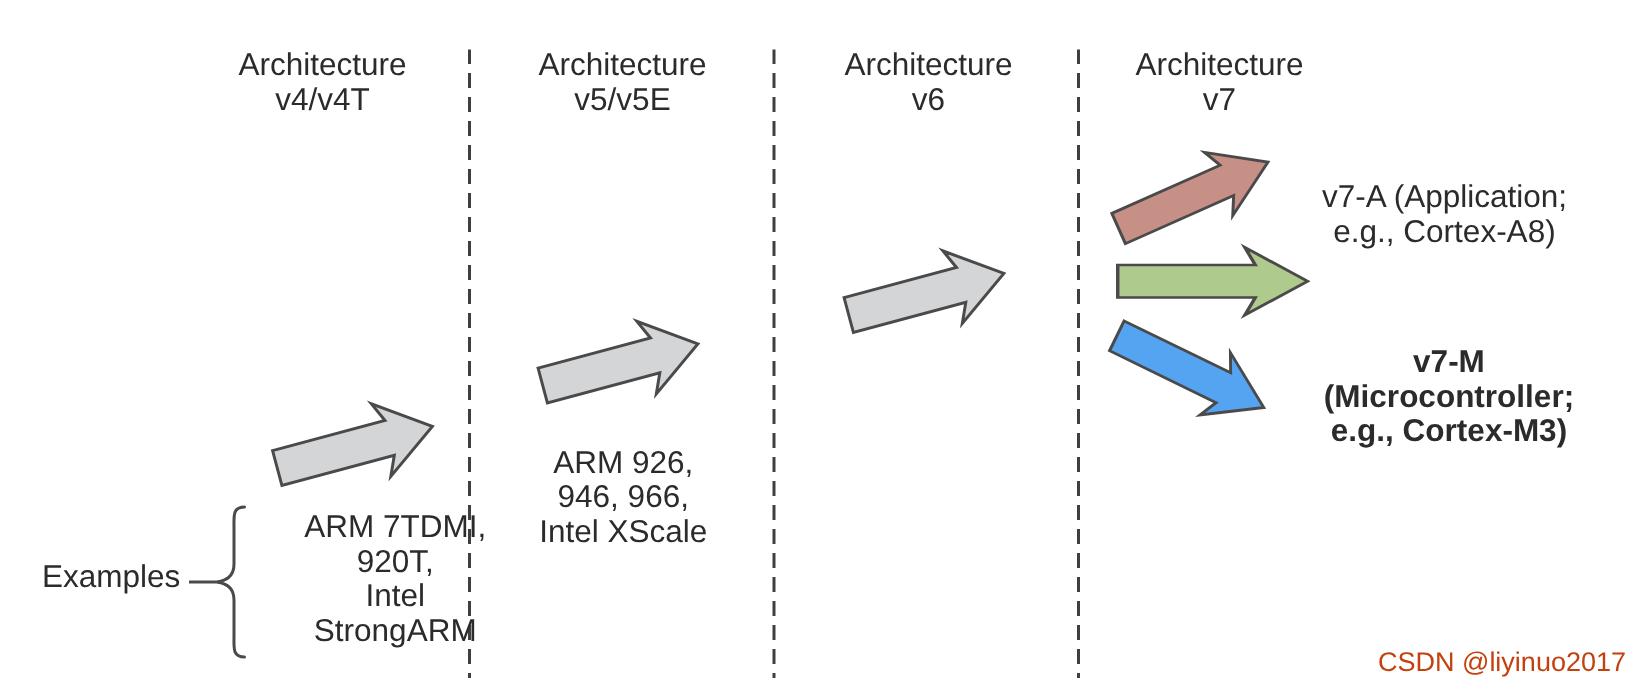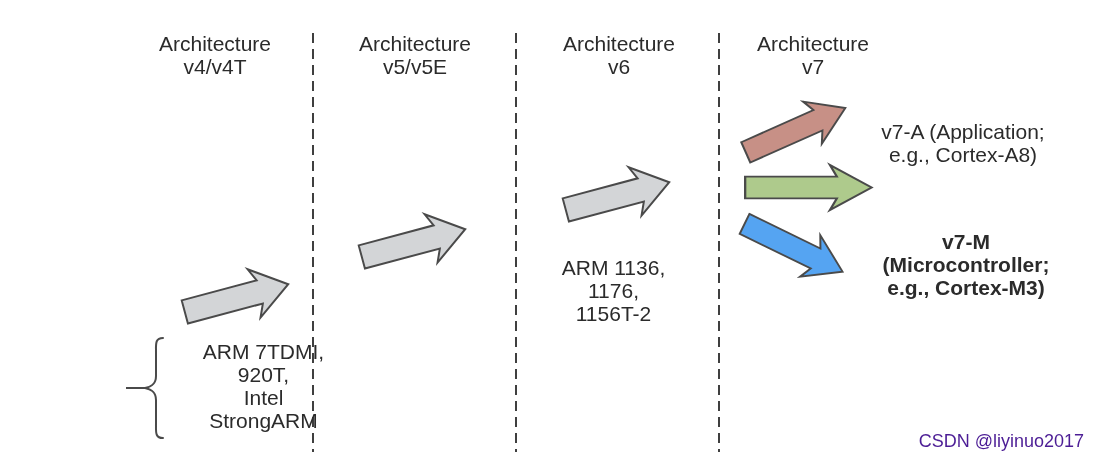--- a/index.html
+++ b/index.html
@@ -14,21 +14,21 @@
   .left { text-align:left; white-space:nowrap; }
   .bold { font-weight:bold; }
   .dash {
     position:absolute; top:33px; width:2px; height:419px;
     background:repeating-linear-gradient(to bottom, #3f3f3f 0 10px, transparent 10px 16px);
   }
   .arrow { position:absolute; overflow:visible; }
   .tick { position:absolute; height:2px; background:#4a4a4a; }
   .watermark {
     position:absolute; left:908px; top:431px; width:176px;
-    font-size:18px; line-height:20px; color:#4c1d95; text-align:right;
+    font-size:18px; line-height:20px; color:#c2410c; text-align:right;
   }
 </style>
 </head>
 <body>
 
 <div class="canvas">
 
   <div class="dash" style="left:312px;"></div>
   <div class="dash" style="left:515px;"></div>
   <div class="dash" style="left:718px;"></div>
@@ -59,30 +59,31 @@
     <polygon points="1,14 80,14 74,1 110,26 74,51 80,38 1,38" stroke-width="2" fill="#aeca8c" stroke="#4a4a4a"></polygon>
   </svg>
   <svg class="arrow" style="left:738px; top:224px; transform:rotate(26deg);" width="112" height="48" viewBox="0 0 112 52" preserveAspectRatio="none">
     <polygon points="1,14 80,14 74,1 110,26 74,51 80,38 1,38" stroke-width="2" fill="#55a4f2" stroke="#4a4a4a"></polygon>
   </svg>
 
   <div class="txt" style="left:176px; top:340px; width:175px;">ARM 7TDMI,
 920T,
 Intel
 StrongARM</div>
-  <div class="txt" style="left:526px; top:256px; width:175px;">ARM 1136,
-1176,
-1156T-2</div>
+  <div class="txt" style="left:328px; top:297px; width:175px;">ARM 926,
+946, 966,
+Intel XScale</div>
 
   <div class="txt" style="left:863px; top:84px; width:200px;margin-top:36px;">v7-A (Application;
 e.g., Cortex-A8)</div>
   <div class="txt bold" style="left:863px; top:230px; width:206px;">v7-M
 (Microcontroller;
 e.g., Cortex-M3)</div>
 
+  <div class="txt left" style="left:28px; top:373px;">Examples</div>
   <div class="tick" style="left:126px; top:387px; width:20px;"></div>
   <svg class="arrow" style="left:142px; top:336px;" width="22" height="104" viewBox="0 0 22 104">
     <path d="M21,2 C13,2 14,8 14,16 L14,40 C14,49 8,51 3,52 C8,53 14,55 14,64 L14,88 C14,96 13,102 21,102" fill="none" stroke-width="2" stroke-linecap="round" stroke="#4a4a4a"></path>
   </svg>
 
   <div class="watermark">CSDN @liyinuo2017</div>
 
 </div>
 
 </body></html>

